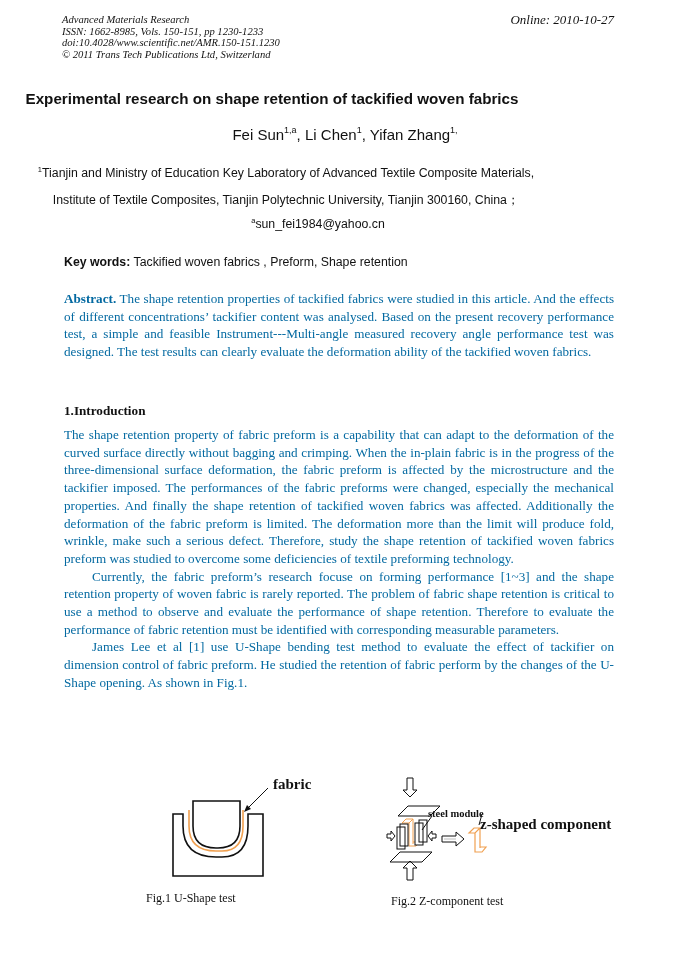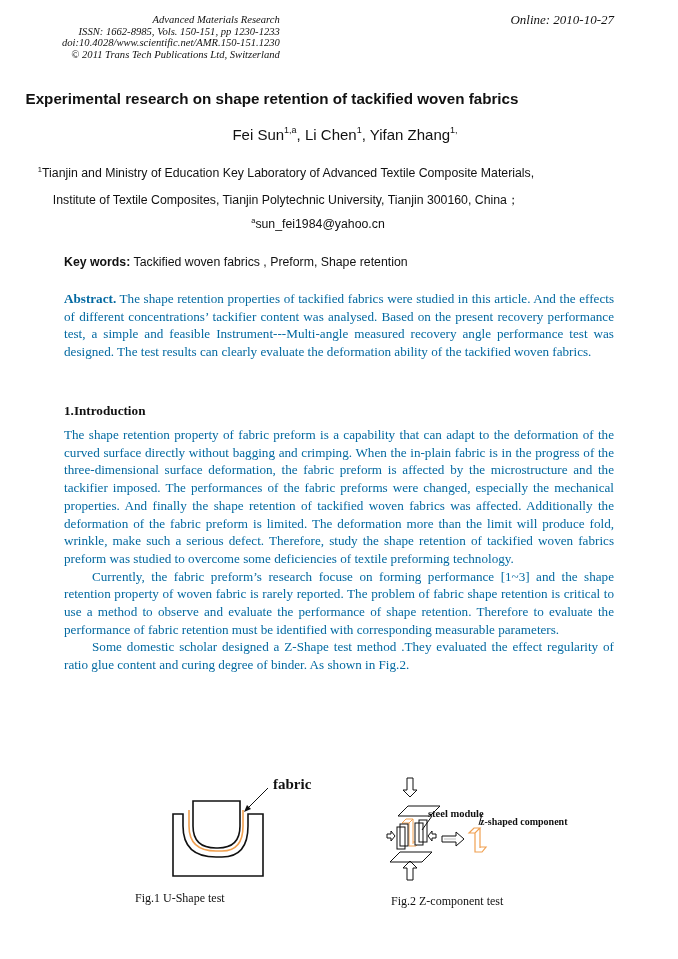--- a/index.html
+++ b/index.html
@@ -1,21 +1,21 @@
 <!DOCTYPE html>
 <html><head>
 <meta charset="utf-8">
 <style>
   html, body { margin: 0; padding: 0; }
   body {
     width: 678px; height: 959px; background: #ffffff; position: relative; overflow: hidden;
     color: #111;
   }
 
-  .meta { position: absolute; left: 62px; top: 14px; font-family: "Liberation Serif", serif; font-style: italic; font-size: 10.6px; line-height: 11.6px; color: #111; text-align: right; }
+  .meta { position: absolute; left: 62px; top: 14px; font-family: "Liberation Serif", serif; font-style: italic; font-size: 10.6px; line-height: 11.6px; color: #111; }
   .meta-right { position: absolute; right: 64px; top: 14px; font-family: "Liberation Serif", serif; font-style: italic; font-size: 13px; line-height: 11.6px; color: #111; }
 
   .title { position: absolute; left: 0; width: 544px; top: 90px; text-align: center; font-family: "Liberation Sans", sans-serif; font-weight: bold; font-size: 15.2px; color: #111; }
   .authors { position: absolute; left: 0; width: 678px; top: 126px; text-align: center; font-family: "Liberation Sans", sans-serif; font-size: 15px; color: #111; padding-left: 6px; }
   .authors sup { font-size: 9px; vertical-align: 7px; line-height: 0; }
   .affil { position: absolute; left: 0; width: 572px; text-align: center; font-family: "Liberation Sans", sans-serif; font-size: 12.3px; color: #111; }
   .affil sup { font-size: 7.5px; vertical-align: 5px; line-height: 0; }
 
   .keywords { position: absolute; left: 64px; top: 255px; font-family: "Liberation Sans", sans-serif; font-size: 12.3px; color: #111; }
   .keywords b { font-weight: bold; }
@@ -62,37 +62,37 @@
 
 <div class="body-block" style="top:290px;">
   <p><b>Abstract.</b><span> The shape retention properties of tackified fabrics were studied in this article. And the effects of different concentrations’ tackifier content was analysed. Based on the present recovery performance test, a simple and feasible Instrument---Multi-angle measured recovery angle performance test was designed. The test results can clearly evaluate the deformation ability of the tackified woven fabrics.</span></p>
 </div>
 
 <div class="section-head">1.Introduction</div>
 
 <div class="body-block" style="top:426px;">
   <p>The shape retention property of fabric preform is a capability that can adapt to the deformation of the curved surface directly without bagging and crimping. When the in-plain fabric is in the progress of the three-dimensional surface deformation, the fabric preform is affected by the microstructure and the tackifier imposed. The performances of the fabric preforms were changed, especially the mechanical properties. And finally the shape retention of tackified woven fabrics was affected. Additionally the deformation of the fabric preform is limited. The deformation more than the limit will produce fold, wrinkle, make such a serious defect. Therefore, study the shape retention of tackified woven fabrics preform was studied to overcome some deficiencies of textile preforming technology.</p>
   <p class="indent">Currently, the fabric preform’s research focuse on forming performance [1~3] and the shape retention property of woven fabric is rarely reported. The problem of fabric shape retention is critical to use a method to observe and evaluate the performance of shape retention. Therefore to evaluate the performance of fabric retention must be identified with corresponding measurable parameters.</p>
-  <p class="indent">Some domestic scholar designed a Z-Shape test method .They evaluated the effect regularity of ratio glue content and curing degree of binder. As shown in Fig.2.</p>
+  <p class="indent">James Lee et al [1] use U-Shape bending test method to evaluate the effect of tackifier on dimension control of fabric preform. He studied the retention of fabric perform by the changes of the U-Shape opening. As shown in Fig.1.</p>
 </div>
 
 <div class="fig" style="left:130px; top:770px; width:200px; height:140px;">
   <svg width="200" height="120" viewBox="0 0 200 120">
 
     <path d="M43,44 L53,44 L53,56 Q53,87 86,87 L92,87 Q118,87 118,56 L118,44 L133,44 L133,106 L43,106 Z" fill="none" stroke="#111" stroke-width="1.6"></path>
 
     <path d="M59,40 L59,56 Q59,81 86,81 L92,81 Q113,81 113,56 L113,40" fill="none" stroke="#f0a050" stroke-width="1.6"></path>
 
     <path d="M63,31 L110,31 L110,56 Q110,78 88,78 L86,78 Q63,78 63,56 Z" fill="none" stroke="#111" stroke-width="1.6"></path>
 
     <line x1="138" y1="18" x2="116" y2="40" stroke="#111" stroke-width="1"></line>
     <polygon points="114,42 117,35 121,39" fill="#111"></polygon>
   </svg>
   <div class="fig-label" style="left:143px; top:6px; font-size:15px; font-weight:bold;">fabric</div>
-  <div class="caption" style="left:5px; top:121px;">Fig.1 U-Shape test</div>
+  <div class="caption" style="left:16px; top:121px;">Fig.1 U-Shape test</div>
 </div>
 
 <div class="fig" style="left:370px; top:770px; width:200px; height:145px;">
   <svg width="200" height="115" viewBox="0 0 200 115">
 
     <path d="M37,8 L43,8 L43,20 L47,20 L40,27 L33,20 L37,20 Z" fill="none" stroke="#111" stroke-width="1"></path>
 
     <polygon points="28,46 38,36 70,36 60,46" fill="none" stroke="#111" stroke-width="1"></polygon>
 
     <path d="M32,53 L36,49 L43,49 L39,53 Z M43,49 L43,74 M39,53 L39,76 L46,76 L50,72 L43,72" fill="none" stroke="#f0a050" stroke-width="1"></path>
@@ -111,15 +111,15 @@
 
     <path d="M37,110 L43,110 L43,98 L47,98 L40,91 L33,98 L37,98 Z" fill="none" stroke="#111" stroke-width="1"></path>
 
     <path d="M72,66 L86,66 L86,62 L94,69 L86,76 L86,72 L72,72 Z" fill="none" stroke="#111" stroke-width="1"></path>
     <line x1="74" y1="69" x2="86" y2="69" stroke="#bbb" stroke-width="1"></line>
 
     <path d="M99,63 L104,58 L110,58 L105,63 Z M110,58 L110,78 M105,63 L105,82 L112,82 L116,77 L110,77" fill="none" stroke="#f0a050" stroke-width="1.2"></path>
     <line x1="109" y1="55" x2="112" y2="44" stroke="#111" stroke-width="1"></line>
   </svg>
   <div class="fig-label" style="left:58px; top:38px; font-size:10.5px; font-weight:bold;">steel module</div>
-  <div class="fig-label" style="left:110px; top:46px; font-size:10px; font-weight:bold;">z-shaped component</div>
+  <div class="fig-label" style="left:110px; top:46px; font-size:15px; font-weight:bold;">z-shaped component</div>
   <div class="caption" style="left:21px; top:124px;">Fig.2 Z-component test</div>
 </div>
 
 </body></html>

